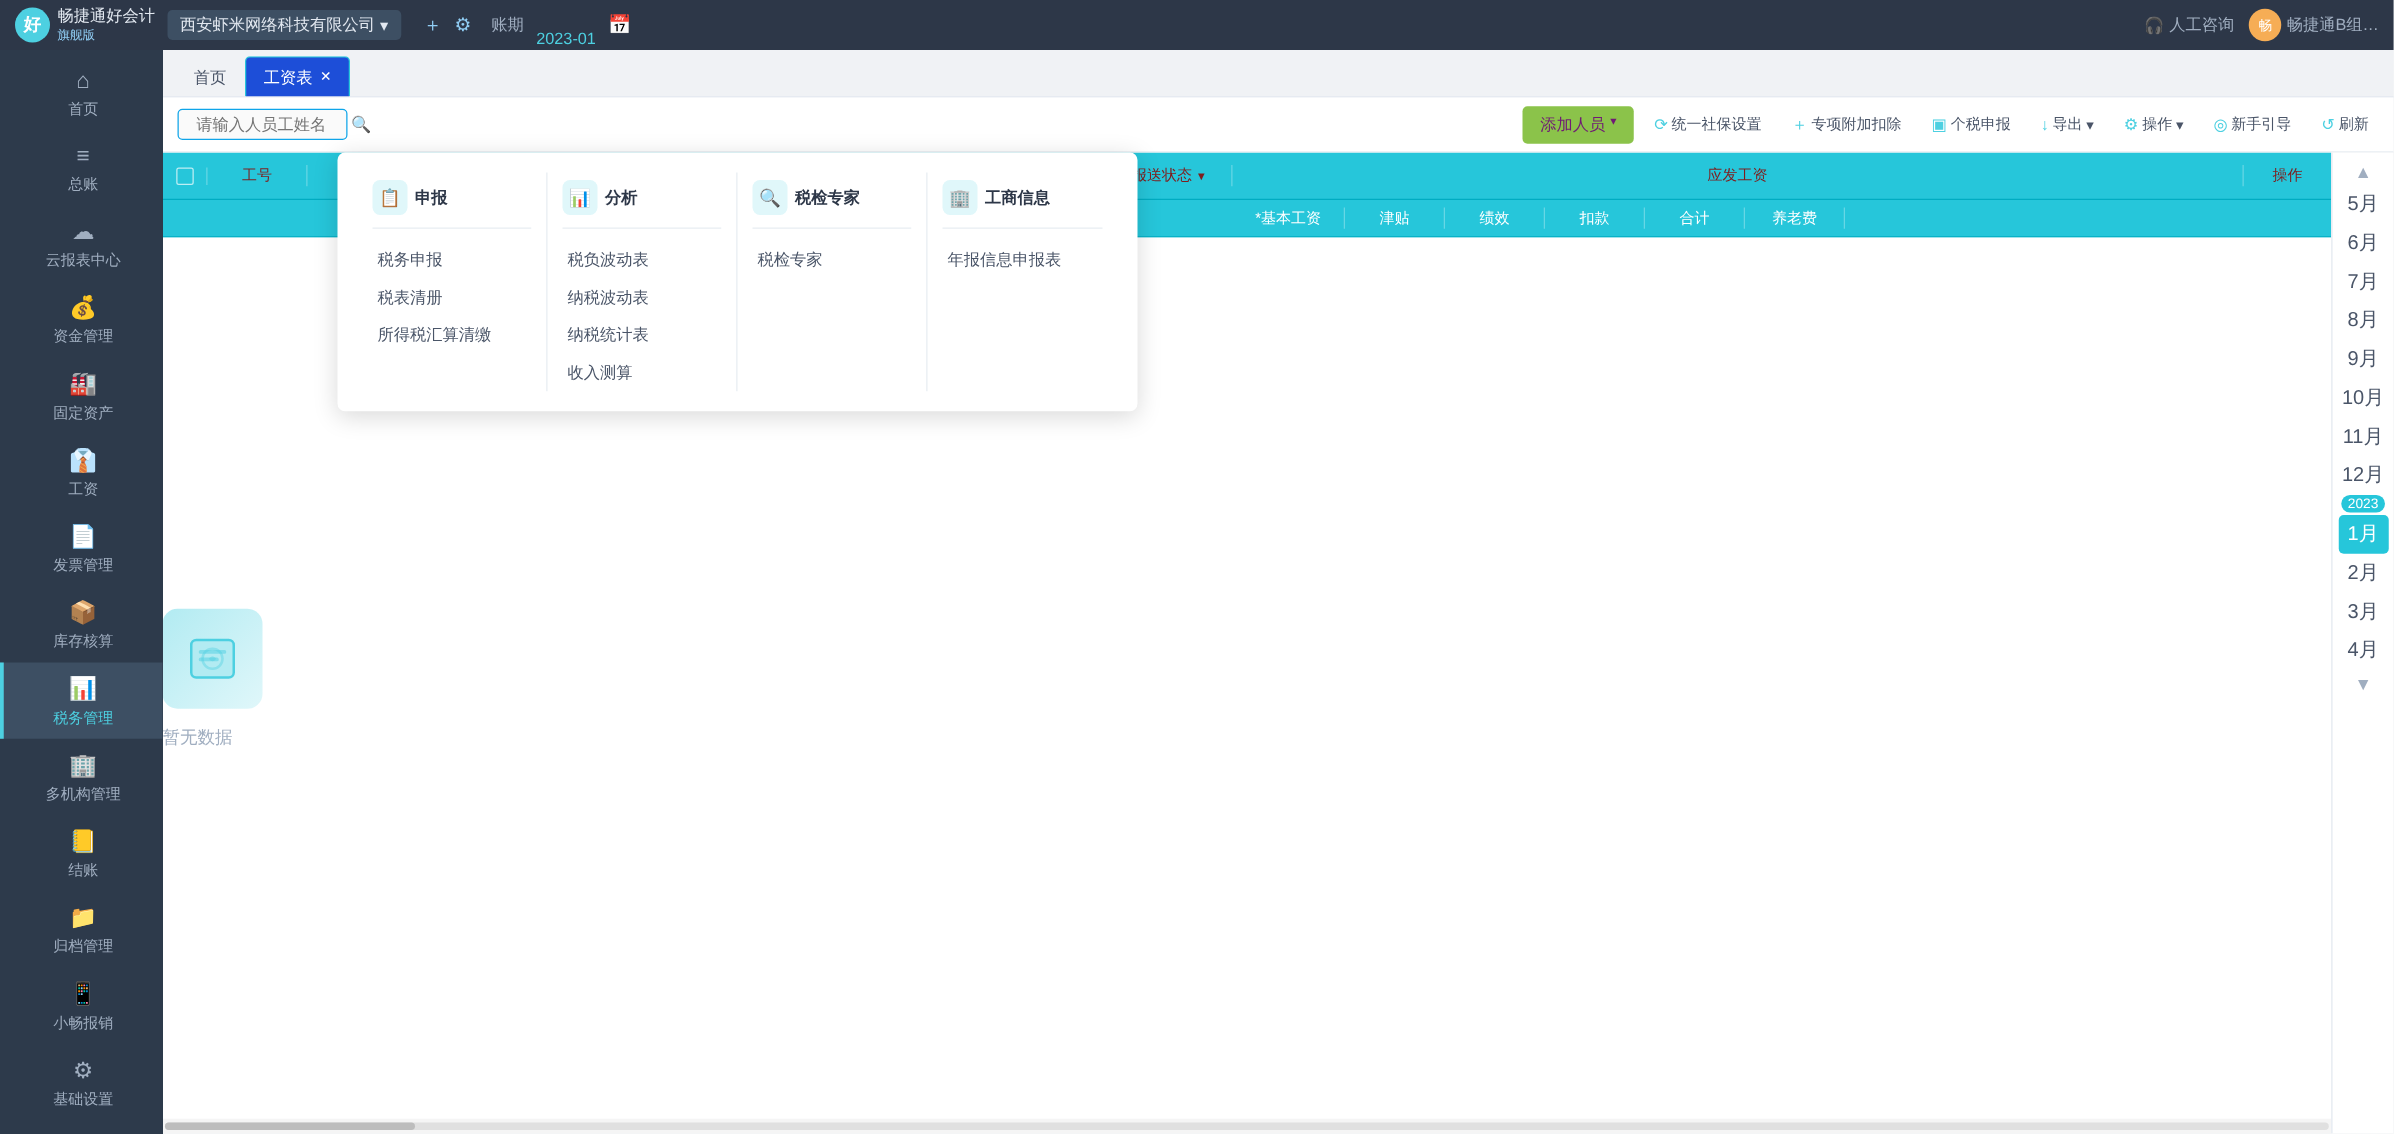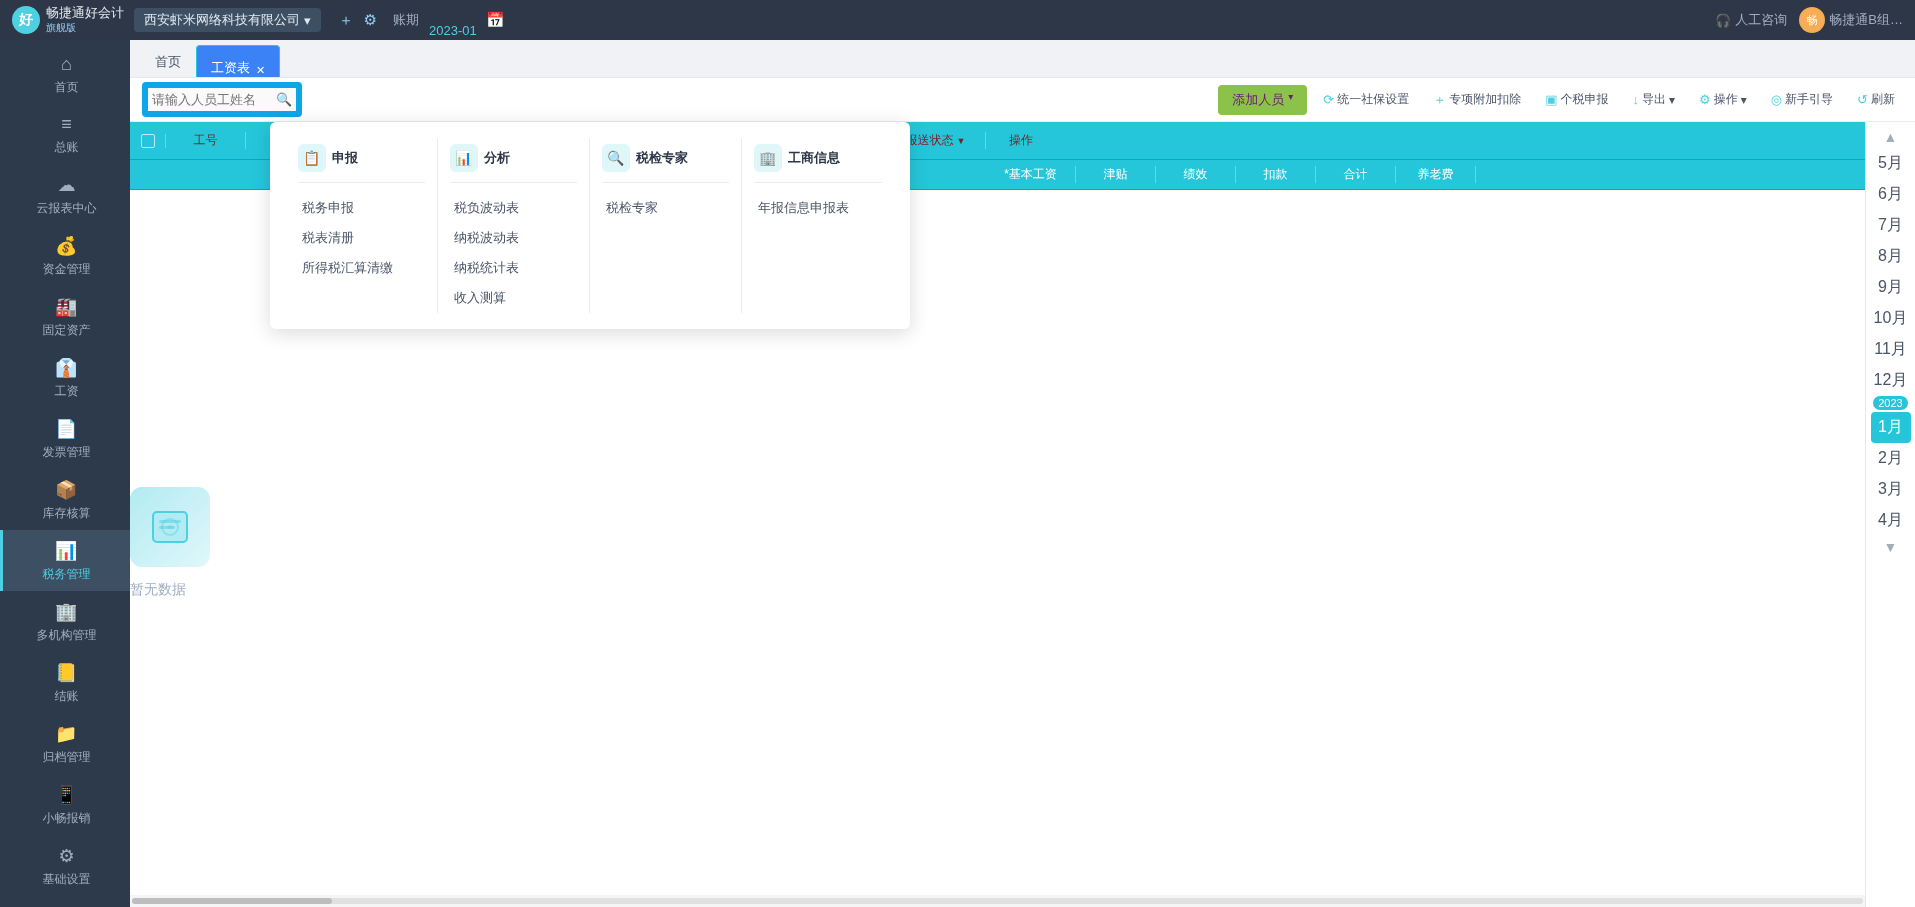--- a/index.html
+++ b/index.html
@@ -75,32 +75,32 @@
       height: 38px; background: #f0f2f5; display: flex; align-items: flex-end;
       padding: 0 0 0 0; border-bottom: 1px solid #e2e8f0; flex-shrink: 0;
     }
     .tab-item {
       height: 32px; padding: 0 14px; display: flex; align-items: center; gap: 6px;
       border-radius: 4px 4px 0 0; cursor: pointer; font-size: 13px;
       border: 1px solid transparent; border-bottom: none; color: #4a5568;
       background: transparent;
     }
     .tab-item.active {
-      background: #3b82f6; color: #fff; border-color: #26c6da; align-items: flex-end;
+      background: #1d4ed8; color: #fff; border-color: #26c6da;
     }
     .tab-item .tab-close { font-size: 11px; cursor: pointer; }
 
     
     .toolbar {
       height: 44px; background: #fff; display: flex; align-items: center;
       padding: 0 12px; gap: 8px; border-bottom: 1px solid #e8edf2; flex-shrink: 0;
     }
     .search-input {
-      border: 6px solid #0ea5e9; border-radius: 4px; padding: 4px 4px;
-      font-size: 13px; width: 160px; color: #333; outline: none;
+      border: 1px solid #0ea5e9; border-radius: 4px; padding: 4px 14px;
+      font-size: 13px; width: 136px; color: #333; outline: none;
       display: flex; align-items: center; gap: 4px; background: #fafafa;
     }
     .search-input input { border: none; background: transparent; outline: none; font-size: 13px; width: 120px; }
     .spacer-flex { flex: 1; }
     .btn-add {
       background: #8bc34a; color: #701a75; border: none; border-radius: 4px;
       padding: 6px 14px; font-size: 13px; cursor: pointer; display: flex; align-items: flex-start; gap: 4px;
     }
     .btn-add .arrow { font-size: 10px; }
     .toolbar-action {
@@ -391,20 +391,23 @@
             <span>国籍（地区）</span>
           </div>
           <div class="th th-status">
             <span>*人员状态</span>
             <span class="filter-icon">▼</span>
           </div>
           <div class="th th-report-status">
             <span>报送状态</span>
             <span class="filter-icon">▼</span>
           </div>
+          <div class="th" style="flex:1;justify-content:center;">
+            <span>应发工资</span>
+          </div>
           <div class="th th-op">
             <span>操作</span>
           </div>
         </div>
 
         <div class="table-sub-header" style="padding-left: calc(36px + 80px + 100px + 100px + 100px + 140px + 100px + 100px + 100px);">
           <div class="th th-base">
             <span>*基本工资</span>
           </div>
           <div class="th th-allowance">

